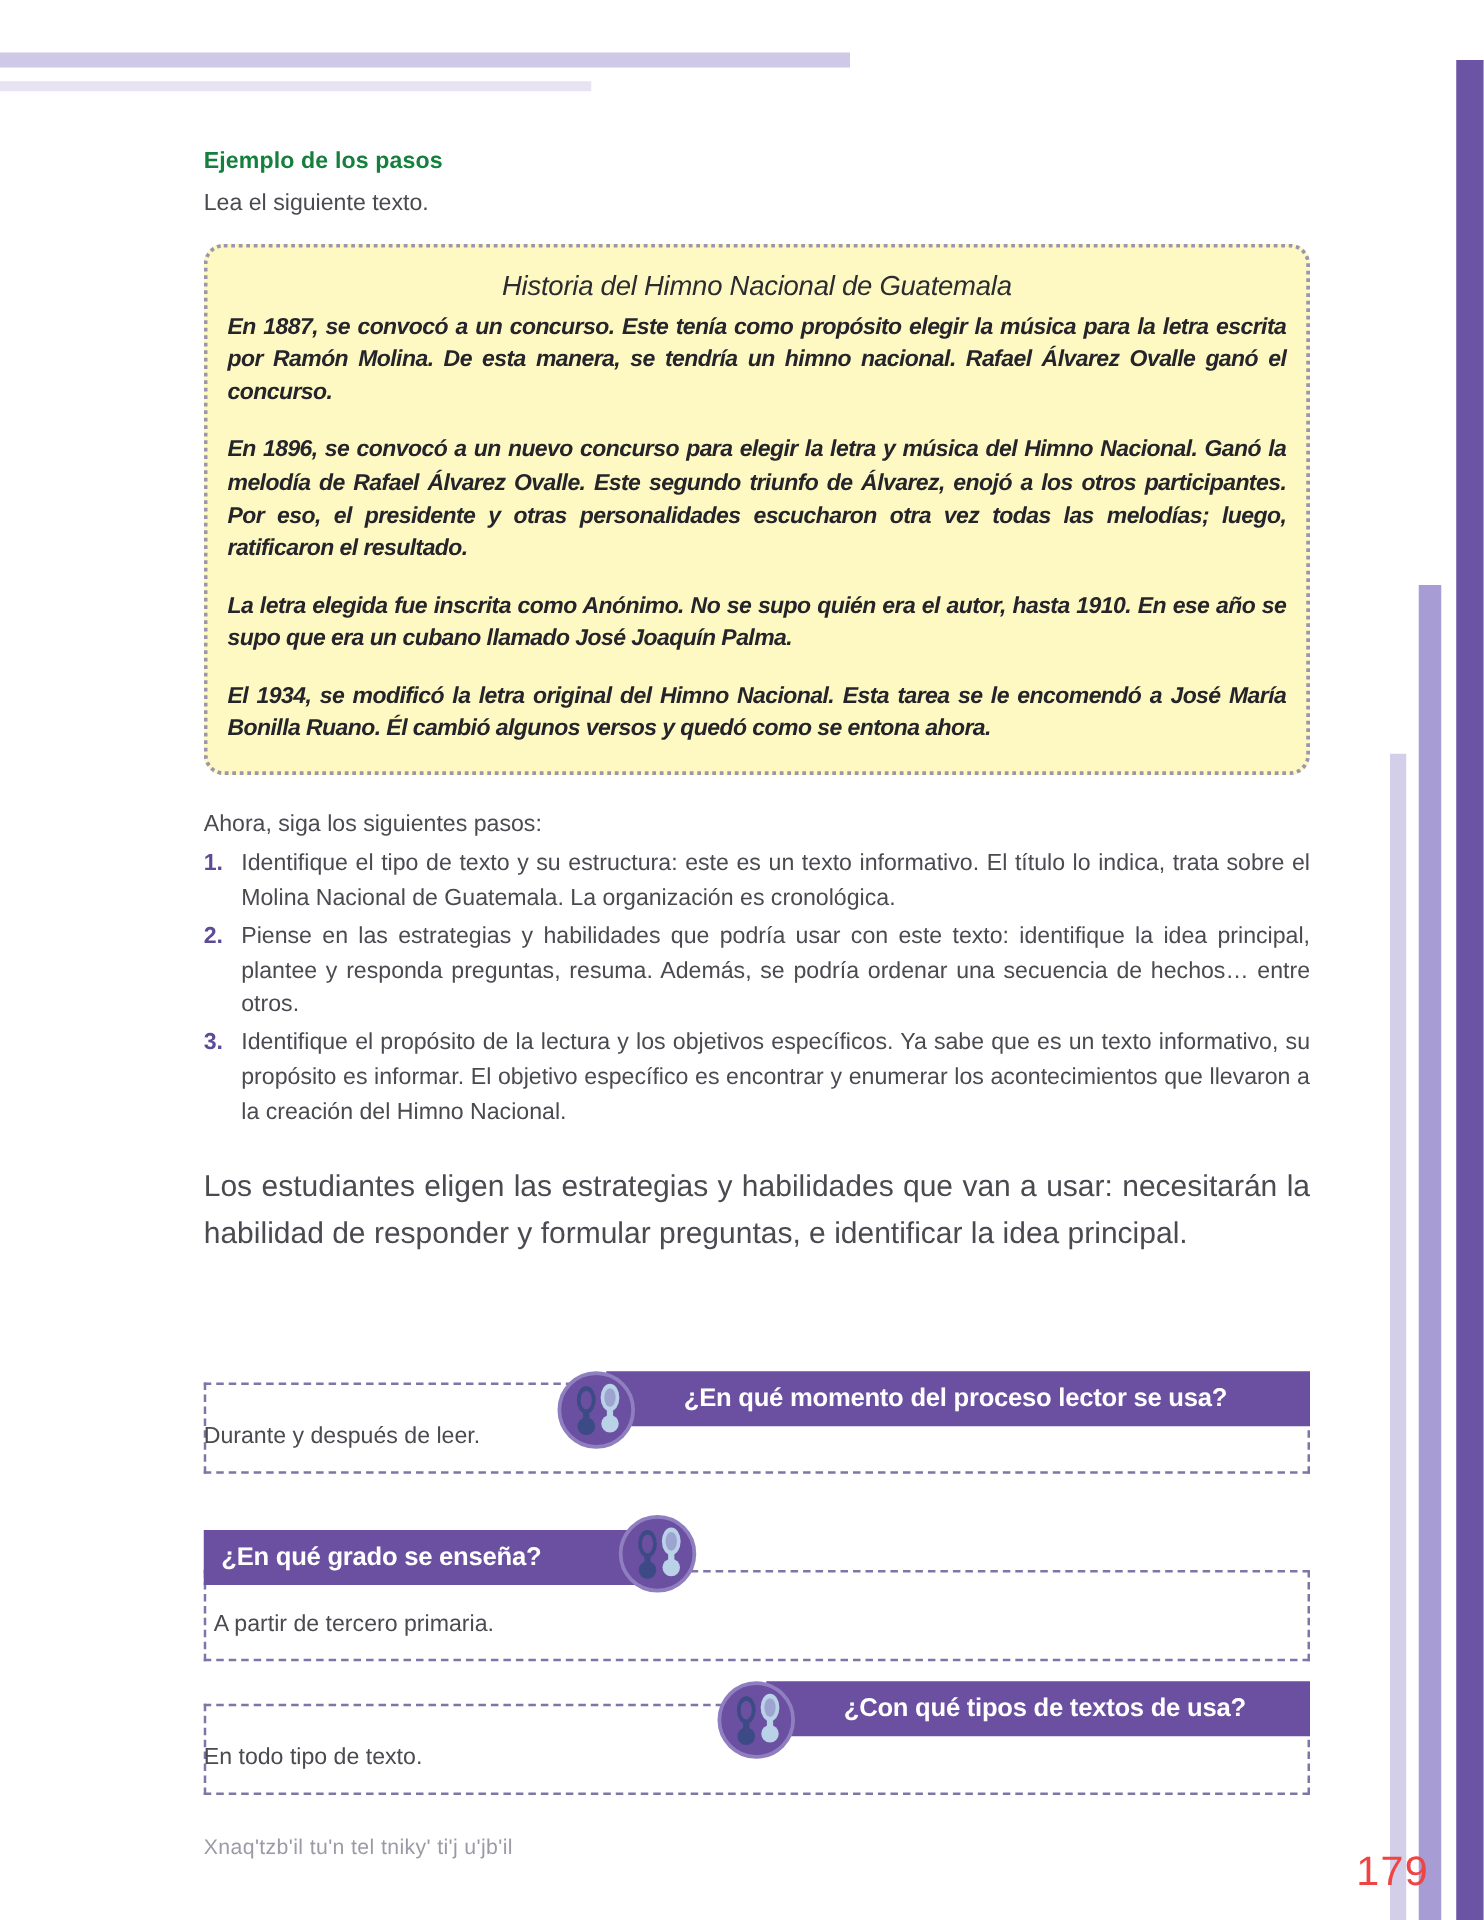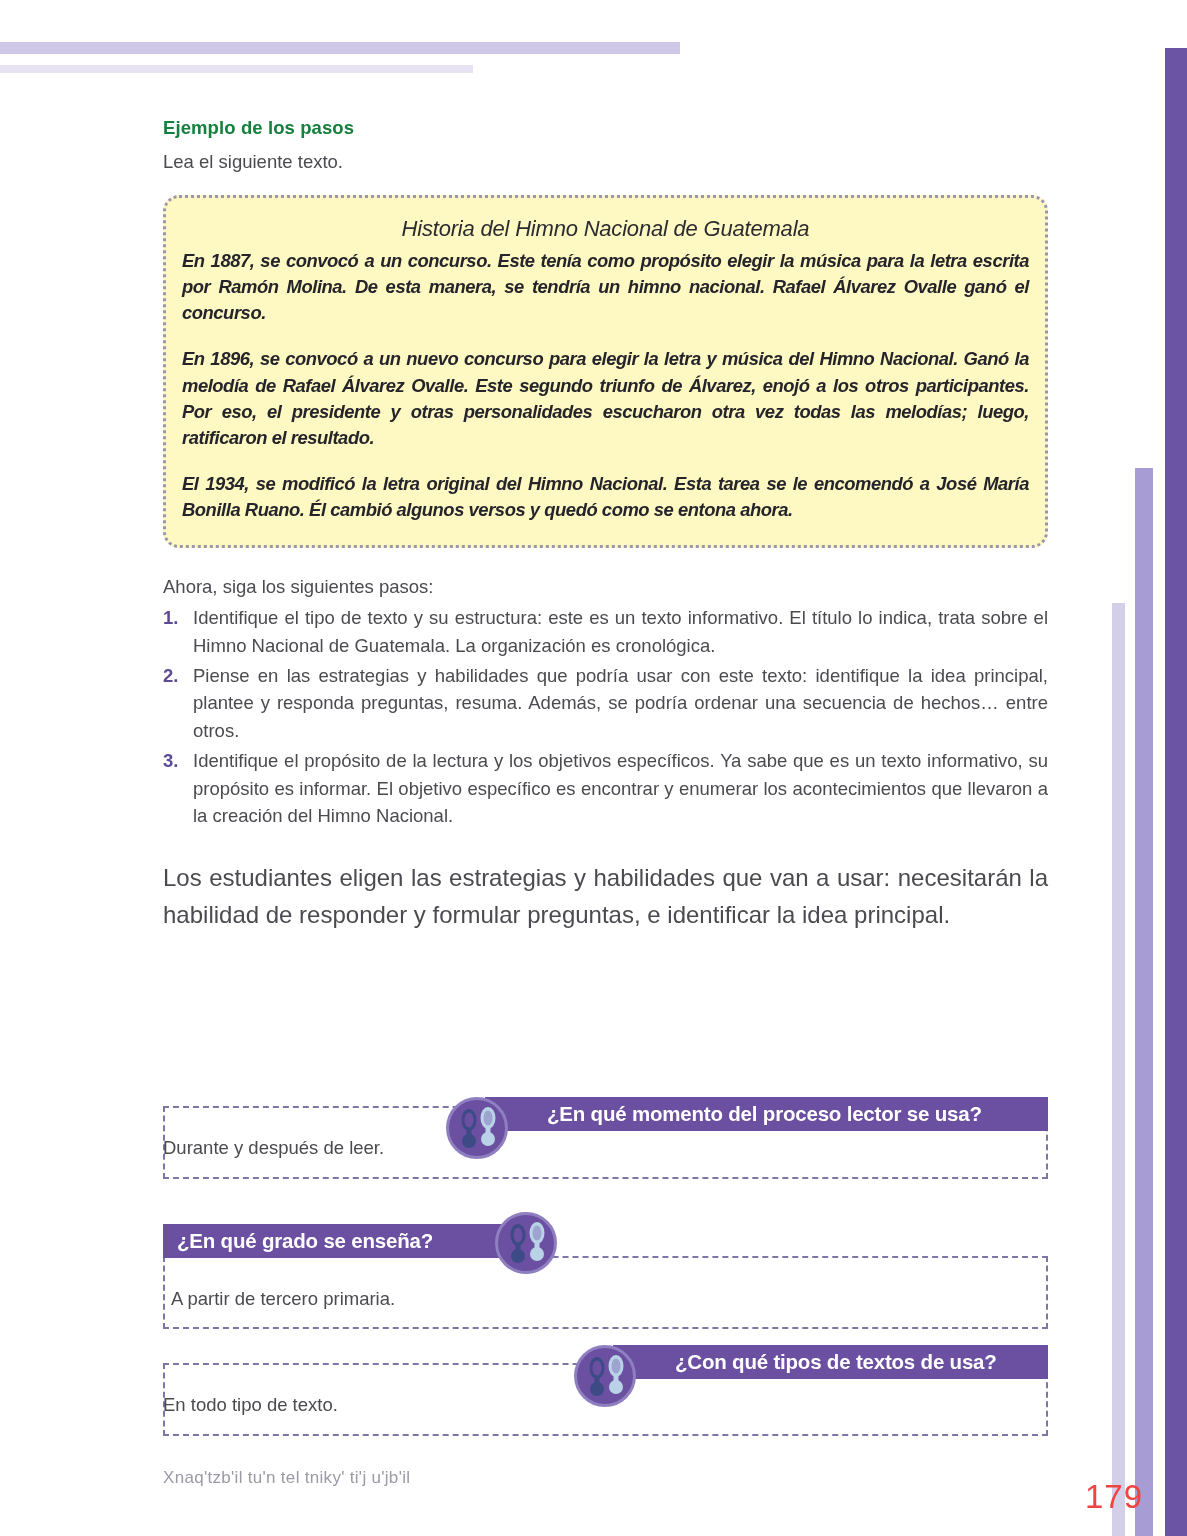--- a/index.html
+++ b/index.html
@@ -156,21 +156,21 @@
     text-align: justify;
     margin-top: 30px;
     width: 885px;
   }
 
   
   .qa-block { position: relative; }
 
   .banner {
     position: absolute;
-    height: 34px;
+    height: 44px;
     background: #6b4fa0;
     display: flex;
     align-items: center;
     box-sizing: border-box;
   }
   .banner.right-aligned { padding: 0 14px 0 62px; }
   .banner.left-aligned  { padding: 0 62px 0 14px; }
 
   .banner-label {
     color: #ffffff;
@@ -234,29 +234,30 @@
 
 <div class="page">
 
   <div class="heading">Ejemplo de los pasos</div>
   <div class="subheading">Lea el siguiente texto.</div>
 
   <div class="reading-box">
     <div class="reading-title">Historia del Himno Nacional de Guatemala</div>
     <p class="reading-p">En 1887, se convocó a un concurso. Este tenía como propósito elegir la música para la letra escrita por Ramón Molina. De esta manera, se tendría un himno nacional. Rafael Álvarez Ovalle ganó el concurso.</p>
     <p class="reading-p">En 1896, se convocó a un nuevo concurso para elegir la letra y música del Himno Nacional. Ganó la melodía de Rafael Álvarez Ovalle. Este segundo triunfo de Álvarez, enojó a los otros participantes. Por eso, el presidente y otras personalidades escucharon otra vez todas las melodías; luego, ratificaron el resultado.</p>
+    <p class="reading-p">La letra elegida fue inscrita como Anónimo. No se supo quién era el autor, hasta 1910. En ese año se supo que era un cubano llamado José Joaquín Palma.</p>
     <p class="reading-p">El 1934, se modificó la letra original del Himno Nacional. Esta tarea se le encomendó a José María Bonilla Ruano. Él cambió algunos versos y quedó como se entona ahora.</p>
   </div>
 
   <div class="steps-intro">Ahora, siga los siguientes pasos:</div>
 
   <ol class="steps">
     <li>
       <span class="num">1.</span>
-      <span>Identifique el tipo de texto y su estructura: este es un texto informativo. El título lo indica, trata sobre el Himno Nacional de Guatemala. La organización es cronológica.</span>
+      <span>Identifique el tipo de texto y su estructura: este es un texto informativo. El título lo indica, trata sobre el Molina Nacional de Guatemala. La organización es cronológica.</span>
     </li>
     <li>
       <span class="num">2.</span>
       <span>Piense en las estrategias y habilidades que podría usar con este texto: identifique la idea principal, plantee y responda preguntas, resuma. Además, se podría ordenar una secuencia de hechos… entre otros.</span>
     </li>
     <li>
       <span class="num">3.</span>
       <span>Identifique el propósito de la lectura y los objetivos específicos. Ya sabe que es un texto informativo, su propósito es informar.  El objetivo específico es encontrar y enumerar los acontecimientos que llevaron a la creación del Himno Nacional.</span>
     </li>
   </ol>

